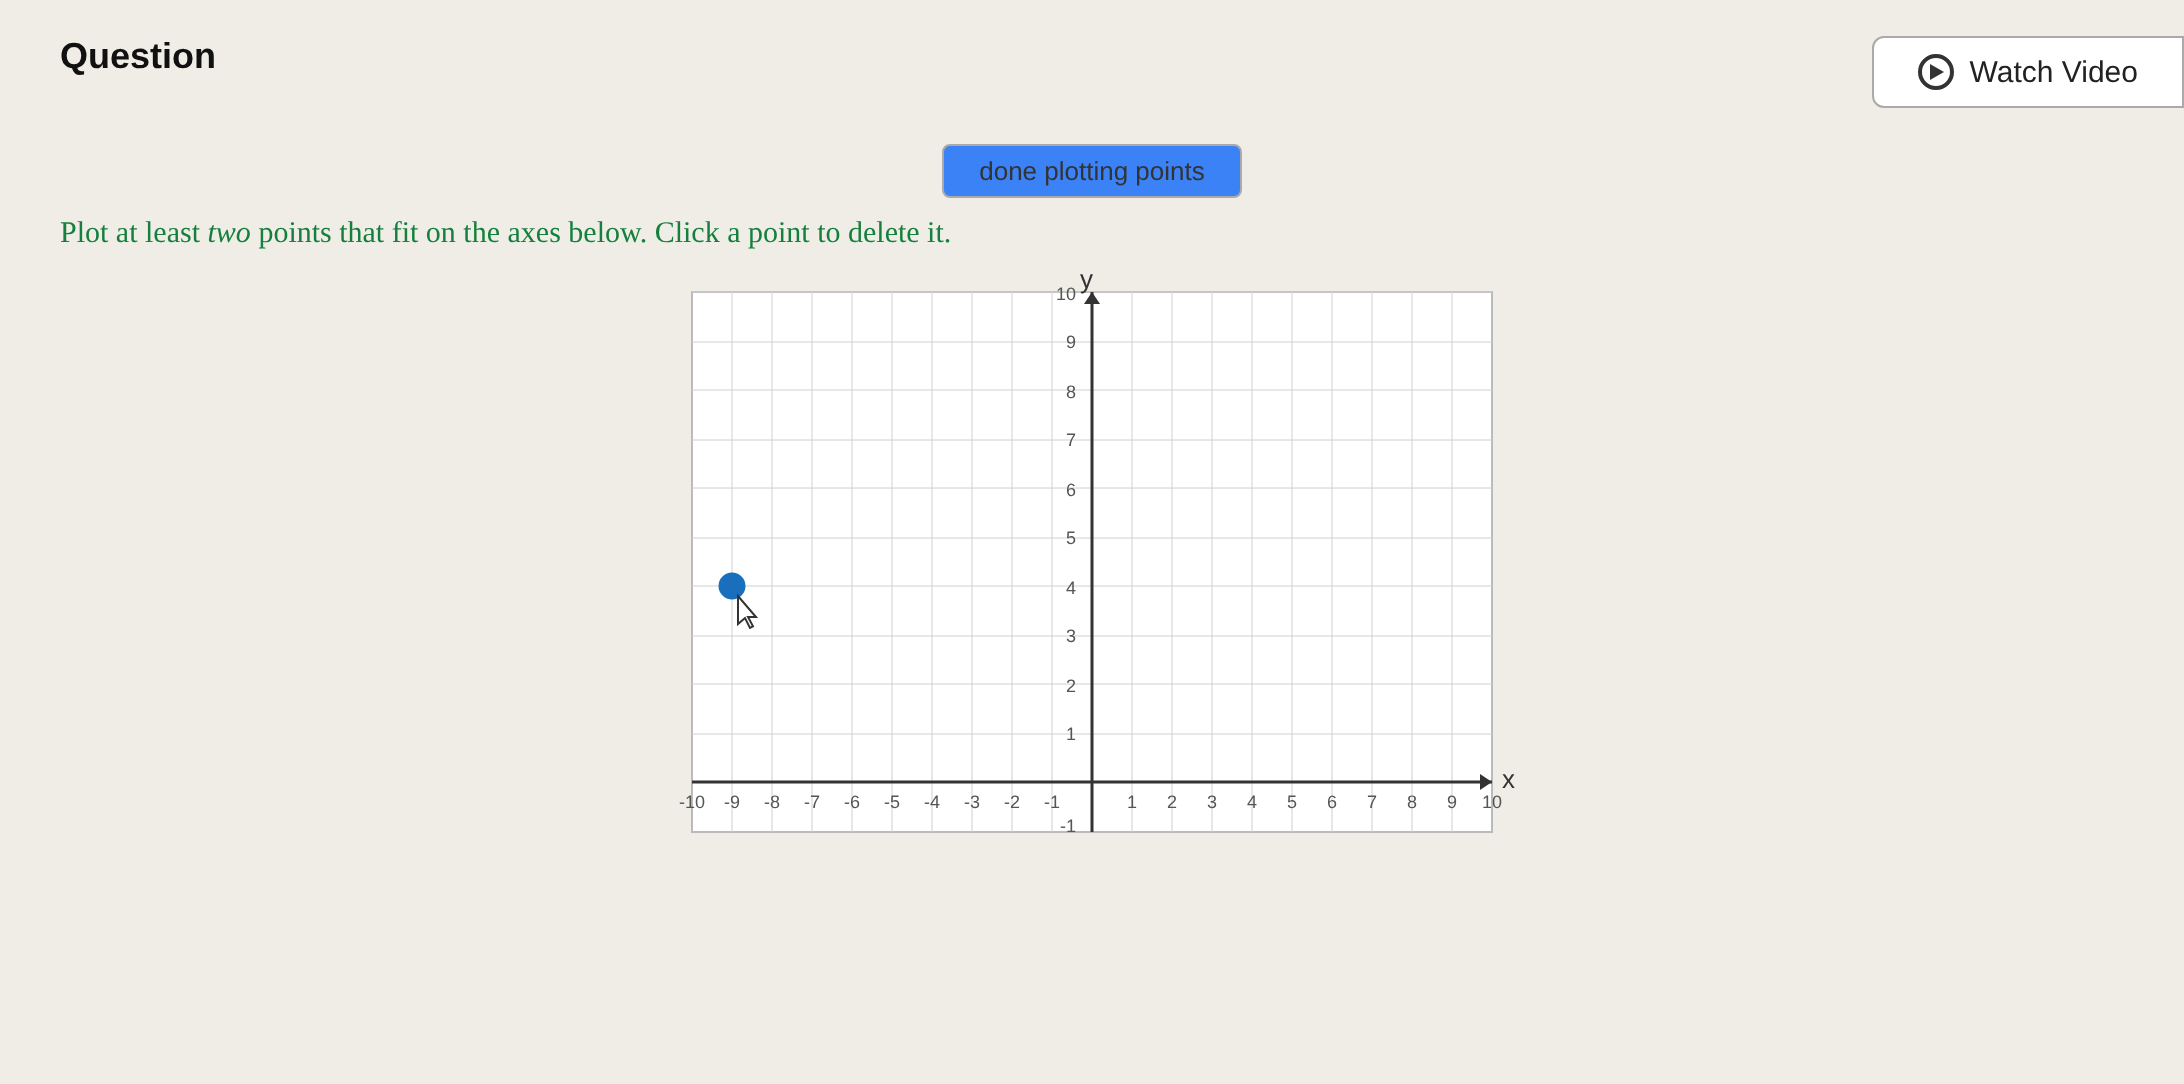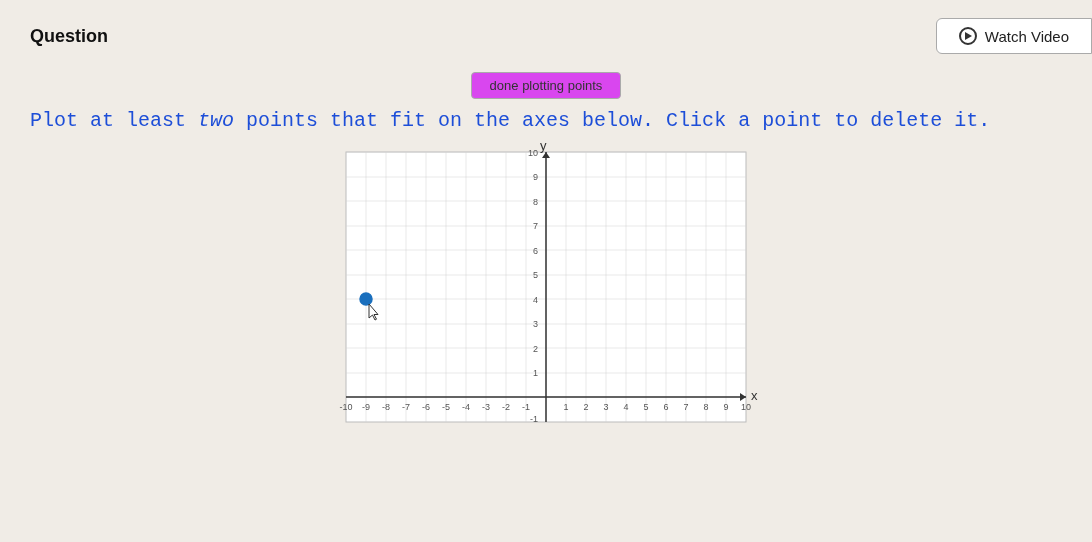--- a/index.html
+++ b/index.html
@@ -13,21 +13,21 @@
     }
     .page-container {
       width: 1092px;
       height: 542px;
       background: #f0ece6;
       position: relative;
     }
     
     .header {
       display: flex;
-      align-items: center;
+      align-items: flex-start;
       justify-content: space-between;
       padding: 18px 0 10px 30px;
     }
     .question-label {
       font-weight: bold;
       font-size: 18px;
       color: #111;
       font-family: Arial, sans-serif;
     }
     .header-buttons {
@@ -85,34 +85,34 @@
       line-height: 1.5;
     }
     
     .done-btn-area {
       display: flex;
       justify-content: center;
       margin: 8px 0 6px 0;
     }
     .done-btn {
       border: 1.5px solid #aaa;
-      background: #d946ef;
+      background: #3b82f6;
       border-radius: 4px;
       padding: 5px 18px;
       font-size: 13px;
       color: #333;
       cursor: pointer;
       font-family: Arial, sans-serif;
     }
     
     .plot-instruction {
       padding: 4px 30px 6px 30px;
-      font-size: 20px;
-      color: #1d4ed8;
-      font-family: Liberation Mono, monospace;
+      font-size: 15px;
+      color: #15803d;
+      font-family: Liberation Serif, serif;
       font-style: italic;
     }
     .plot-instruction span.normal {
       font-style: normal;
     }
     
     .graph-area {
       display: flex;
       justify-content: center;
       align-items: flex-start;

